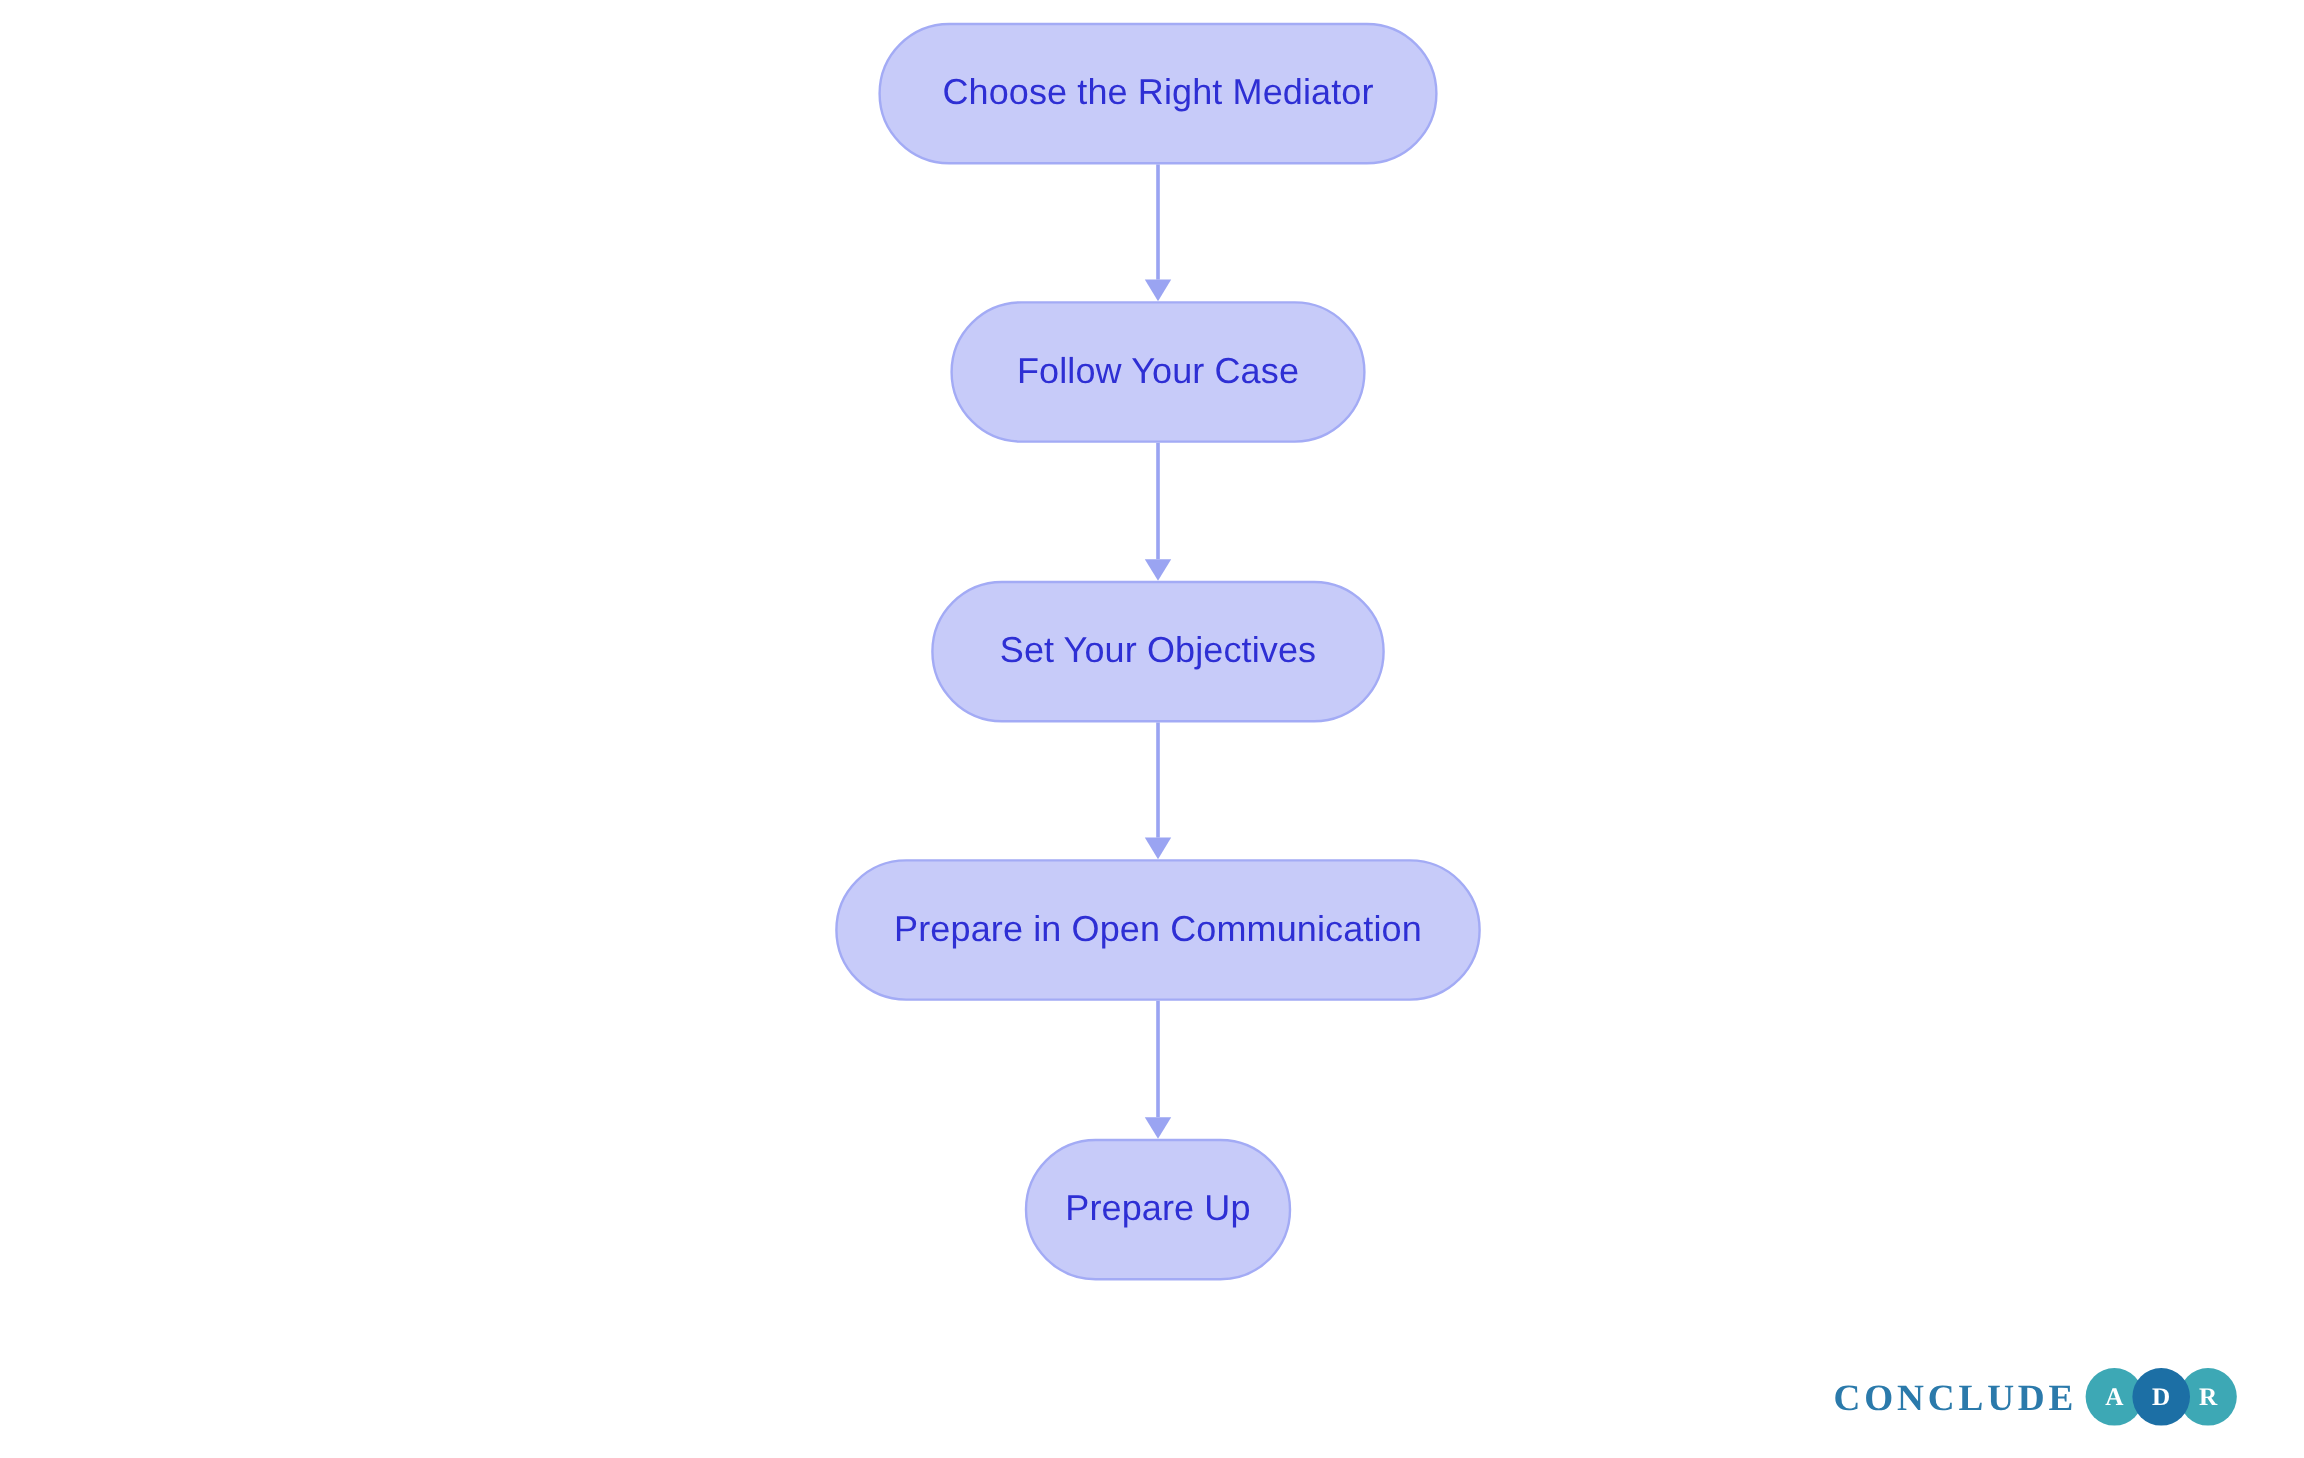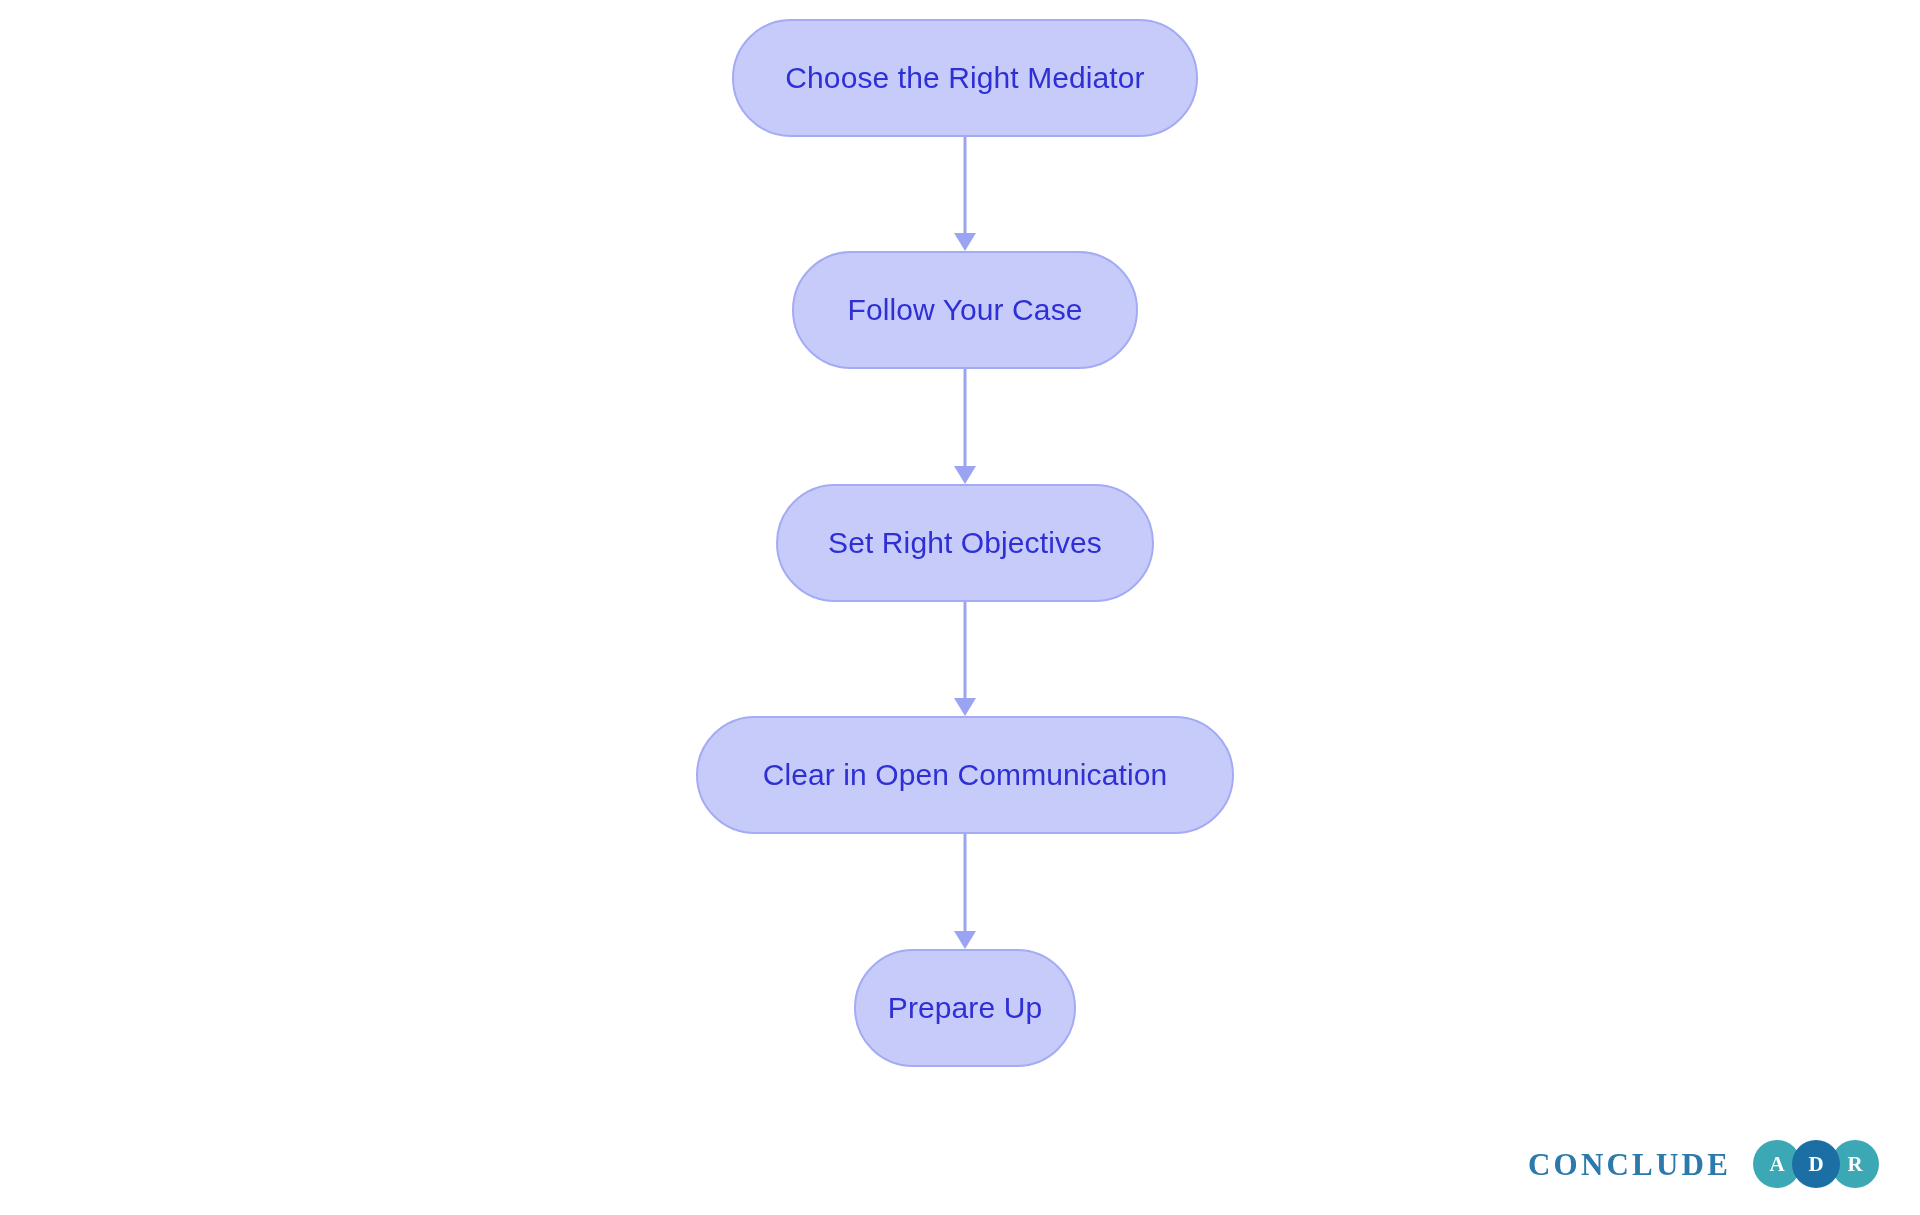--- a/index.html
+++ b/index.html
@@ -67,21 +67,21 @@
     height: 0;
     border-left: 11px solid transparent;
     border-right: 11px solid transparent;
     border-top: 18px solid #9aa4f2;
   }
 
   #brand-logo {
     position: absolute;
     display: flex;
     align-items: center;
-    gap: 22px;
+    gap: 7px;
   }
   #brand-wordmark {
     color: #2b7aab;
     font-family: "Liberation Serif", serif;
     font-size: 31px;
     font-weight: 700;
     letter-spacing: 3.2px;
     line-height: 1;
     white-space: nowrap;
   }
@@ -135,25 +135,25 @@
 
   <div class="flow-node" style="left:965px; top:78px; width:466px; height:118px;">
     <span class="flow-node-label">Choose the Right Mediator</span>
   </div>
 
   <div class="flow-node" style="left:965px; top:310px; width:346px; height:118px;">
     <span class="flow-node-label">Follow Your Case</span>
   </div>
 
   <div class="flow-node" style="left:965px; top:543px; width:378px; height:118px;">
-    <span class="flow-node-label">Set Right Objectives</span>
+    <span class="flow-node-label">Set Your Objectives</span>
   </div>
 
   <div class="flow-node" style="left:965px; top:775px; width:538px; height:118px;">
-    <span class="flow-node-label">Clear in Open Communication</span>
+    <span class="flow-node-label">Prepare in Open Communication</span>
   </div>
 
   <div class="flow-node" style="left:965px; top:1008px; width:222px; height:118px;">
     <span class="flow-node-label">Prepare Up</span>
   </div>
 
 </div>
 
 <div id="brand-logo" style="left:1528px; top:1140px;">
   <span id="brand-wordmark">CONCLUDE</span>

